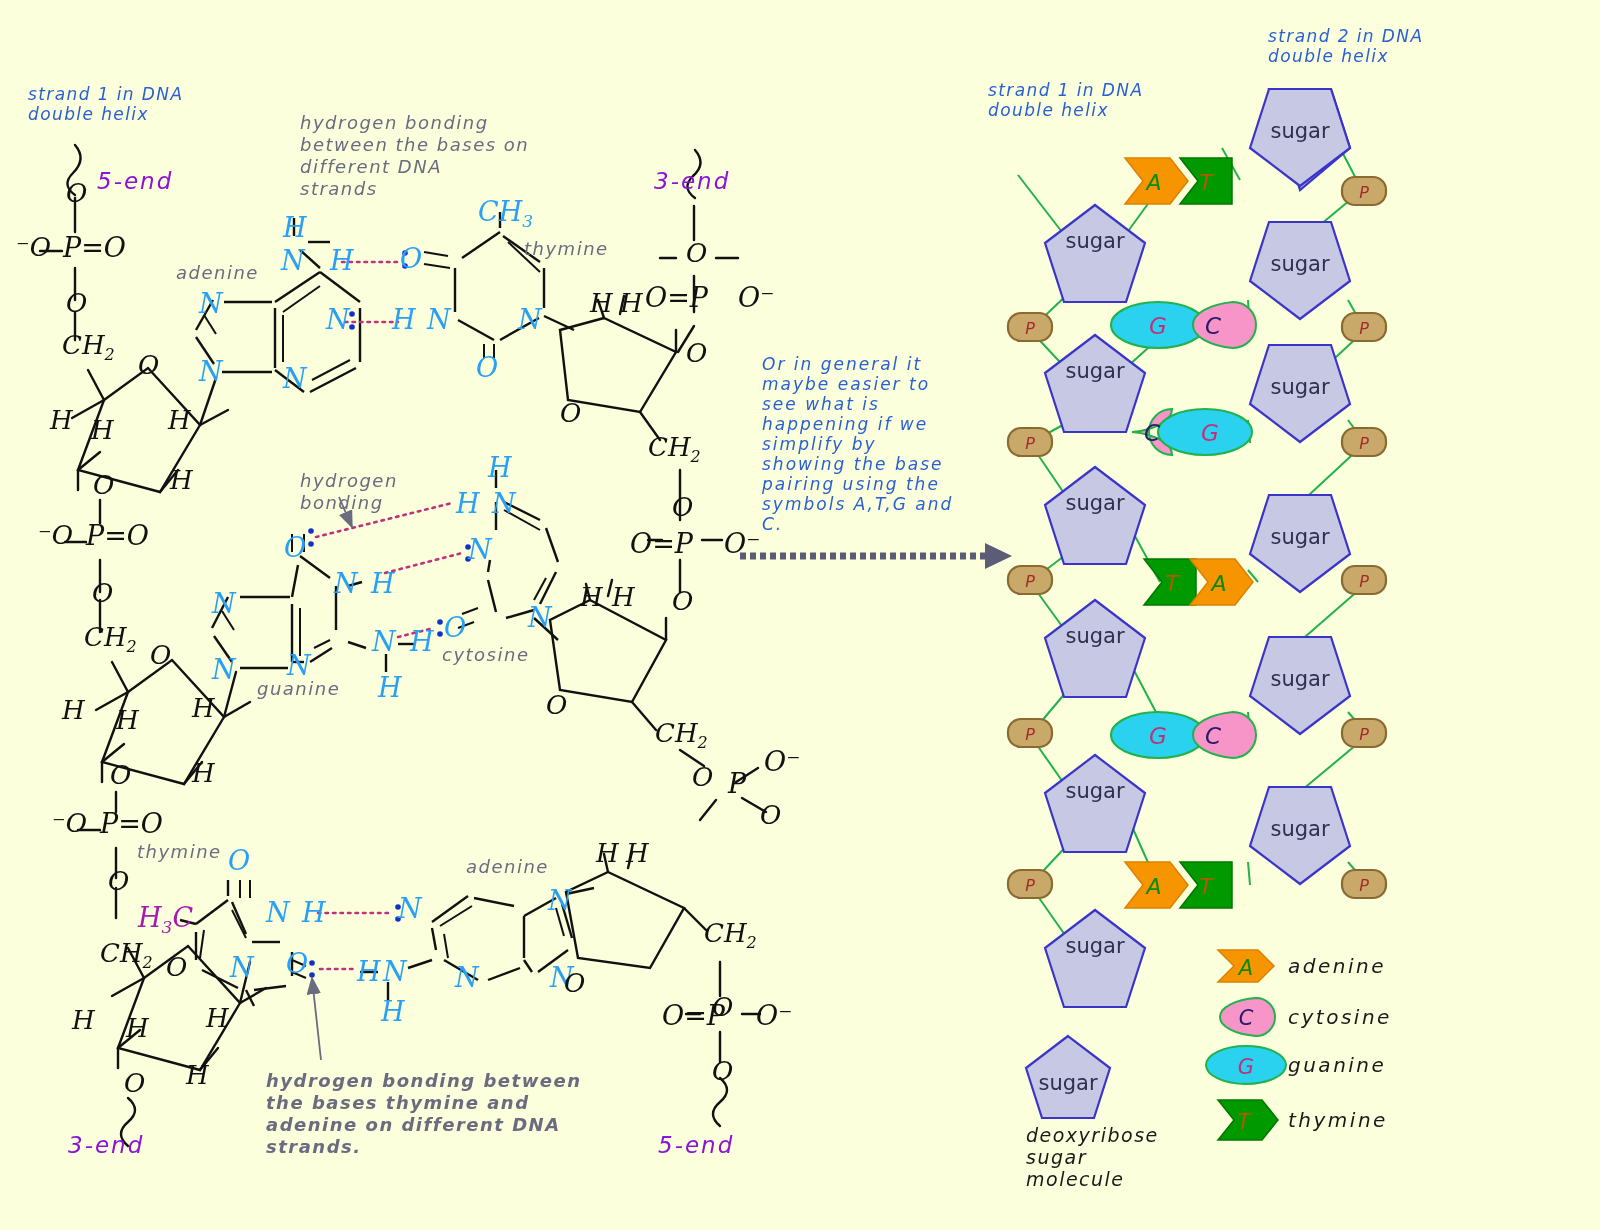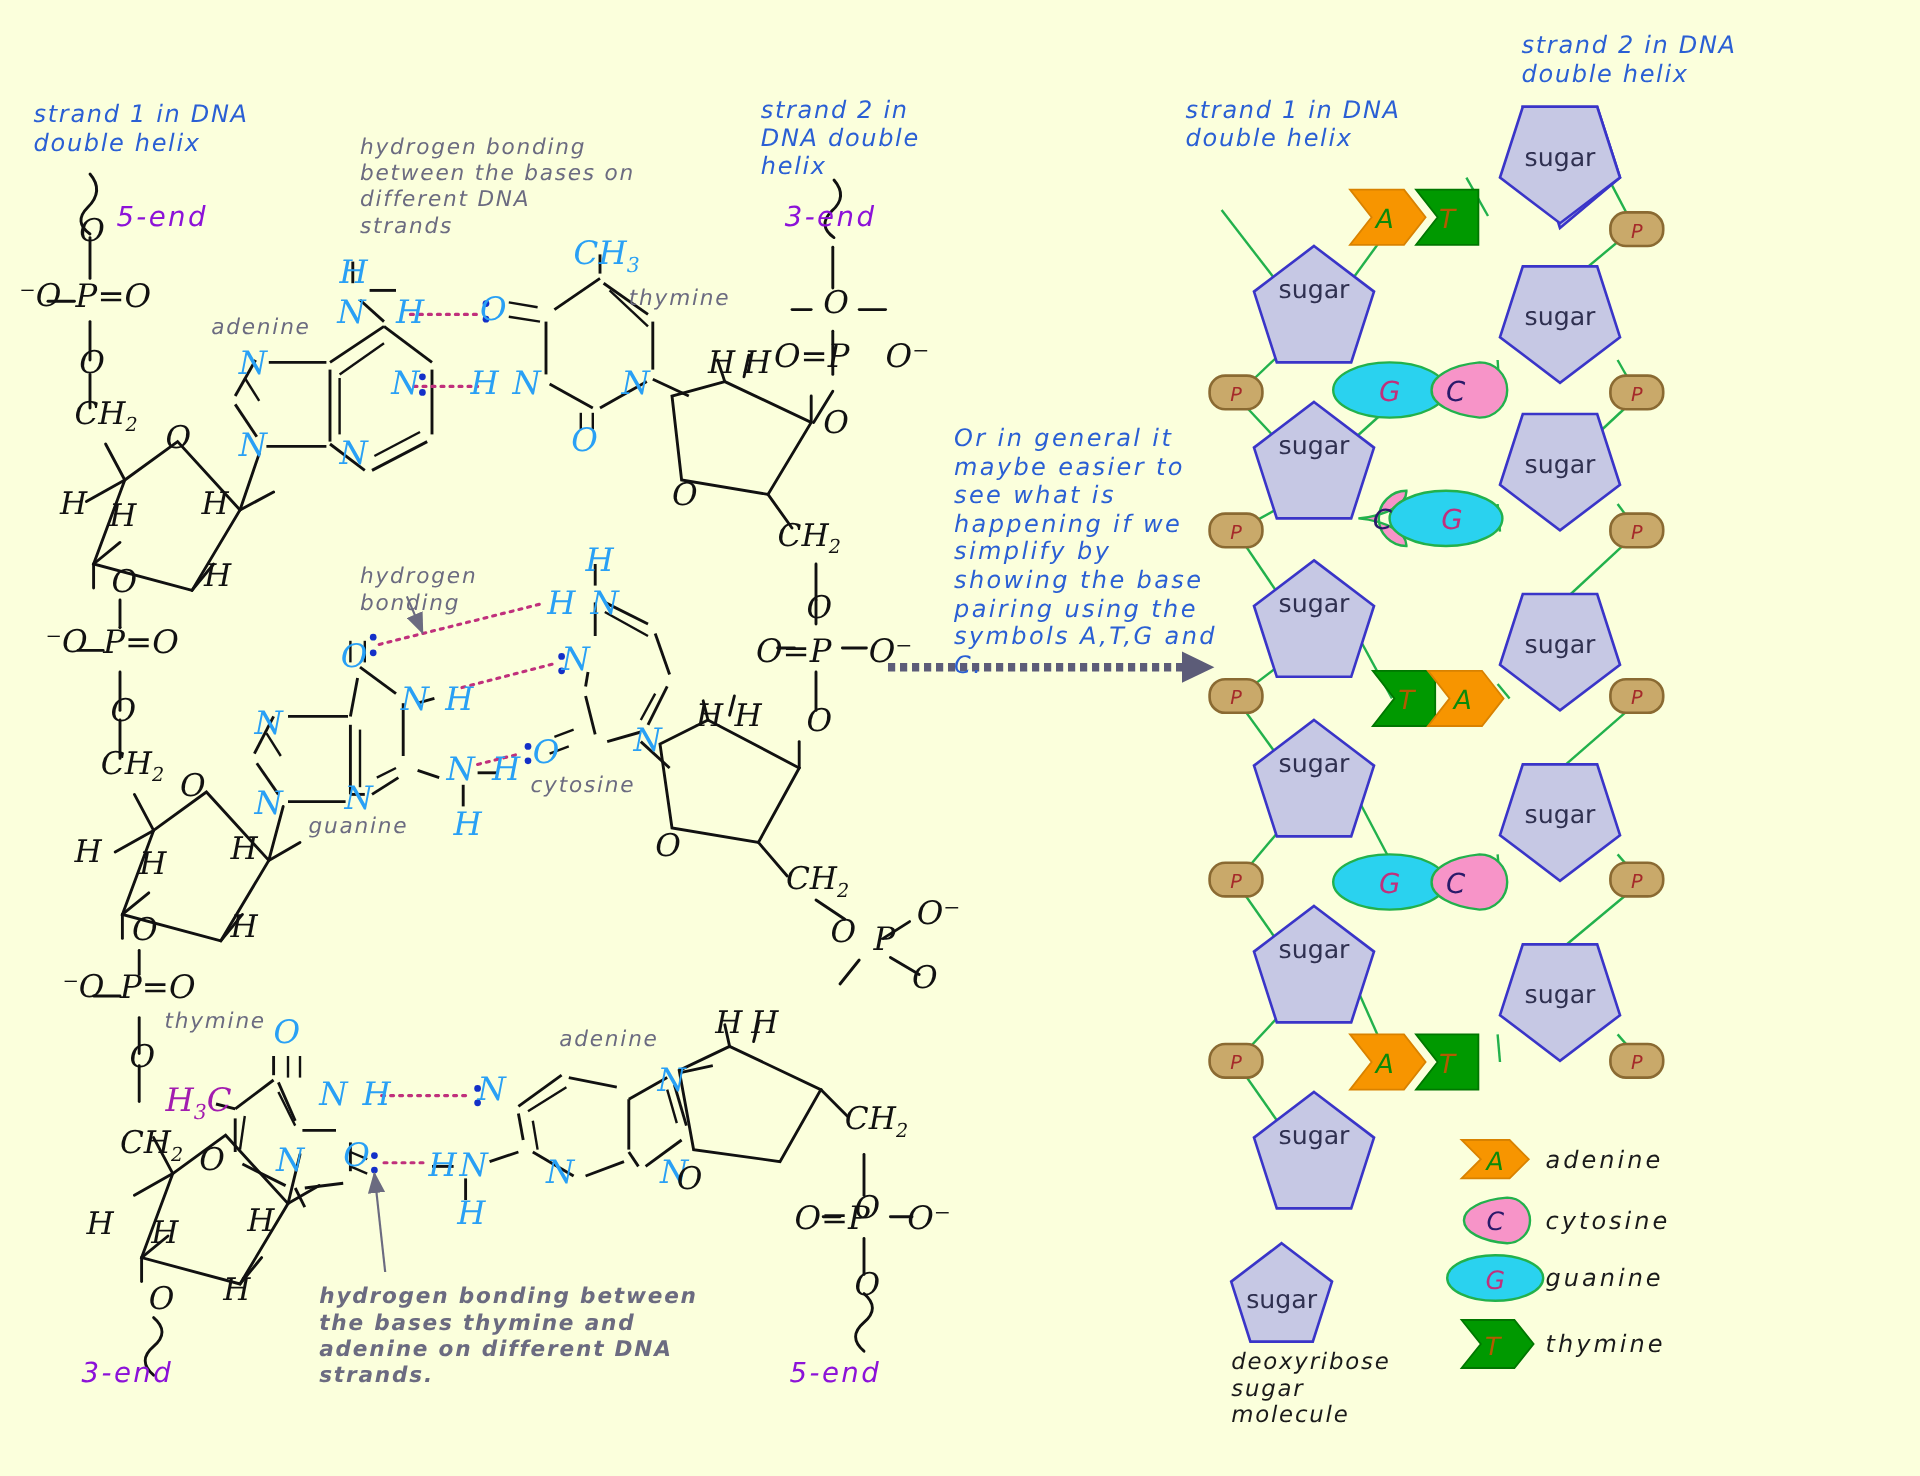--- a/index.html
+++ b/index.html
@@ -6,21 +6,21 @@
   body{
     width:1600px;height:1230px;
     background:#fbffdc;
     font-family:"DejaVu Sans","Liberation Sans",sans-serif;
     overflow:hidden;position:relative;
   }
   #root{position:absolute;left:0;top:0;width:1600px;height:1230px;}
   svg{position:absolute;left:0;top:0;}
   .lbl{position:absolute;white-space:pre;}
   .blue-note{color:#2a5fd4;font-family:"DejaVu Sans","Liberation Sans",sans-serif;
-     font-size:20px;font-style:italic;letter-spacing:1.4px;line-height:1.18;}
+     font-size:17px;font-style:italic;letter-spacing:1.4px;line-height:1.18;}
   .gray-note{color:#6b6b80;font-family:"DejaVu Sans","Liberation Sans",sans-serif;
      font-size:18px;font-style:italic;letter-spacing:1.5px;line-height:1.22;}
   .purple-end{color:#8c12d8;font-family:"DejaVu Sans","Liberation Sans",sans-serif;
      font-size:23px;font-style:italic;letter-spacing:2px;}
   .legend-txt{color:#1a1a1a;font-family:"DejaVu Sans","Liberation Sans",sans-serif;
      font-size:20px;font-style:italic;letter-spacing:2.5px;}
   .deoxy{color:#1a1a1a;font-family:"DejaVu Sans","Liberation Sans",sans-serif;
      font-size:19px;font-style:italic;letter-spacing:1.5px;line-height:1.15;}
 </style>
 </head>
@@ -447,36 +447,35 @@
     <span class="lbl" style="left:564px;top:968px;font:italic 26px 'DejaVu Serif',serif;color:#111;">O</span>
     <span class="lbl" style="left:704px;top:918px;font:italic 26px 'DejaVu Serif',serif;color:#111;">CH<sub style="font-size:16px;">2</sub></span>
     <span class="lbl" style="left:712px;top:992px;font:italic 26px 'DejaVu Serif',serif;color:#111;">O</span>
     <span class="lbl" style="left:662px;top:1000px;font:italic 27px 'DejaVu Serif',serif;color:#111;">O=P</span>
     <span class="lbl" style="left:756px;top:1000px;font:italic 27px 'DejaVu Serif',serif;color:#111;">O⁻</span>
     <span class="lbl" style="left:712px;top:1056px;font:italic 26px 'DejaVu Serif',serif;color:#111;">O</span>
   </div>
 
   <div class="lbl blue-note" style="left:28px;top:84px;">strand 1 in DNA<br>double helix</div>
   <div class="lbl gray-note" style="left:300px;top:112px;">hydrogen bonding<br>between the bases on<br>different DNA<br>strands</div>
-  <div class="lbl blue-note" style="left:634px;top:80px;">strand 2 in<br>DNA double<br>helix</div>
   <div class="lbl purple-end" style="left:97px;top:168px;">5-end</div>
   <div class="lbl purple-end" style="left:654px;top:168px;">3-end</div>
   <div class="lbl purple-end" style="left:68px;top:1132px;">3-end</div>
   <div class="lbl purple-end" style="left:658px;top:1132px;">5-end</div>
 
   <div class="lbl gray-note" style="left:176px;top:262px;">adenine</div>
   <div class="lbl gray-note" style="left:524px;top:238px;">thymine</div>
   <div class="lbl gray-note" style="left:300px;top:470px;">hydrogen<br>bonding</div>
   <div class="lbl gray-note" style="left:257px;top:678px;">guanine</div>
   <div class="lbl gray-note" style="left:442px;top:644px;">cytosine</div>
   <div class="lbl gray-note" style="left:137px;top:841px;">thymine</div>
   <div class="lbl gray-note" style="left:466px;top:856px;">adenine</div>
   <div class="lbl gray-note" style="left:266px;top:1070px;font-weight:bold;">hydrogen bonding between<br>the bases thymine and<br>adenine on different DNA<br>strands.</div>
 
-  <div class="lbl blue-note" style="left:762px;top:354px;letter-spacing:2px;margin-left:33px;">Or in general it<br>maybe easier to<br>see what is<br>happening if we<br>simplify by<br>showing the base<br>pairing using the<br>symbols A,T,G and<br>C.</div>
+  <div class="lbl blue-note" style="left:762px;top:354px;letter-spacing:2px;">Or in general it<br>maybe easier to<br>see what is<br>happening if we<br>simplify by<br>showing the base<br>pairing using the<br>symbols A,T,G and<br>C.</div>
 
   <div class="lbl blue-note" style="left:988px;top:80px;">strand 1 in DNA<br>double helix</div>
   <div class="lbl blue-note" style="left:1268px;top:26px;">strand 2 in DNA<br>double helix</div>
 
   <svg width="1600" height="1230" style="position:absolute;left:0;top:0;pointer-events:none;">
 
     <g>
       <polygon points="1095,205 1145,243 1126,302 1064,302 1045,243" fill="#c6c8e4" stroke="#3a35c8" stroke-width="2.2"></polygon>
       <polygon points="1095,335 1145,373 1126,432 1064,432 1045,373" fill="#c6c8e4" stroke="#3a35c8" stroke-width="2.2"></polygon>
       <polygon points="1095,467 1145,505 1126,564 1064,564 1045,505" fill="#c6c8e4" stroke="#3a35c8" stroke-width="2.2"></polygon>

